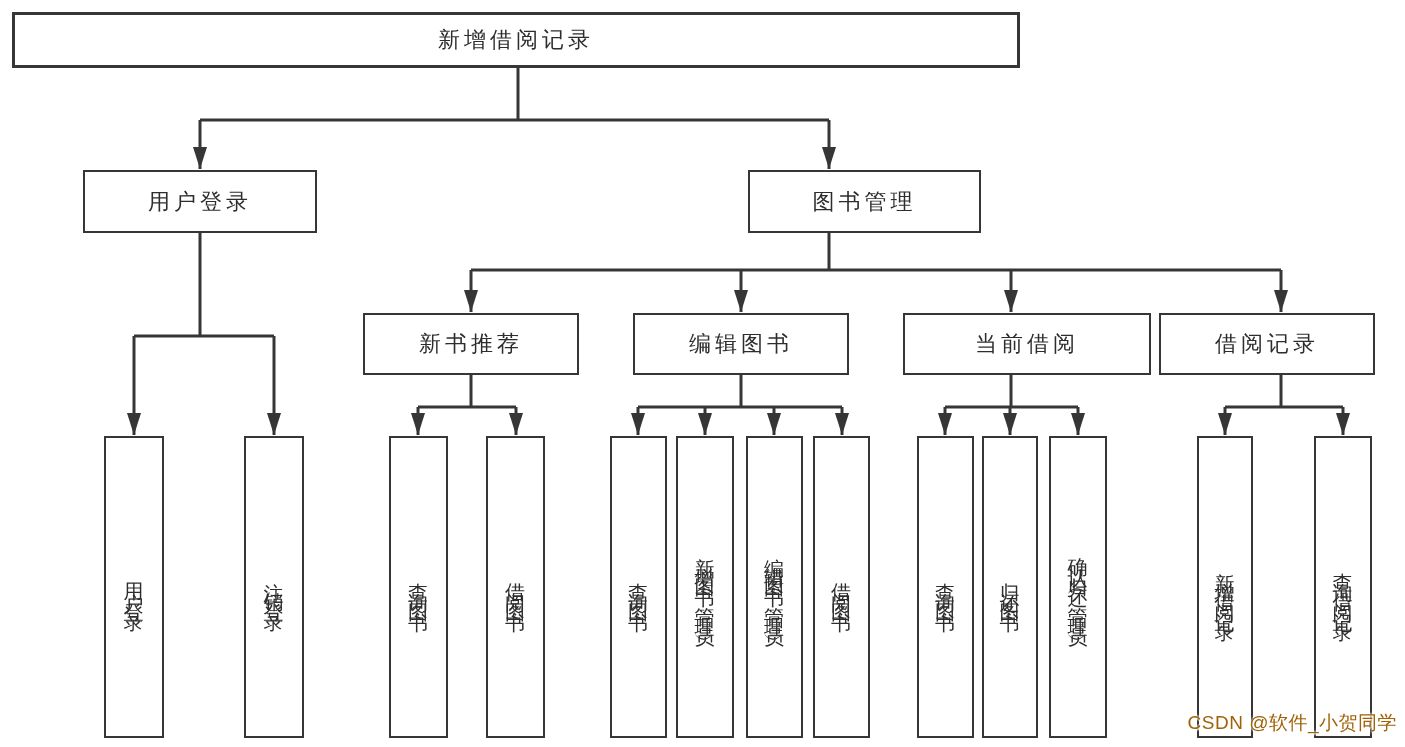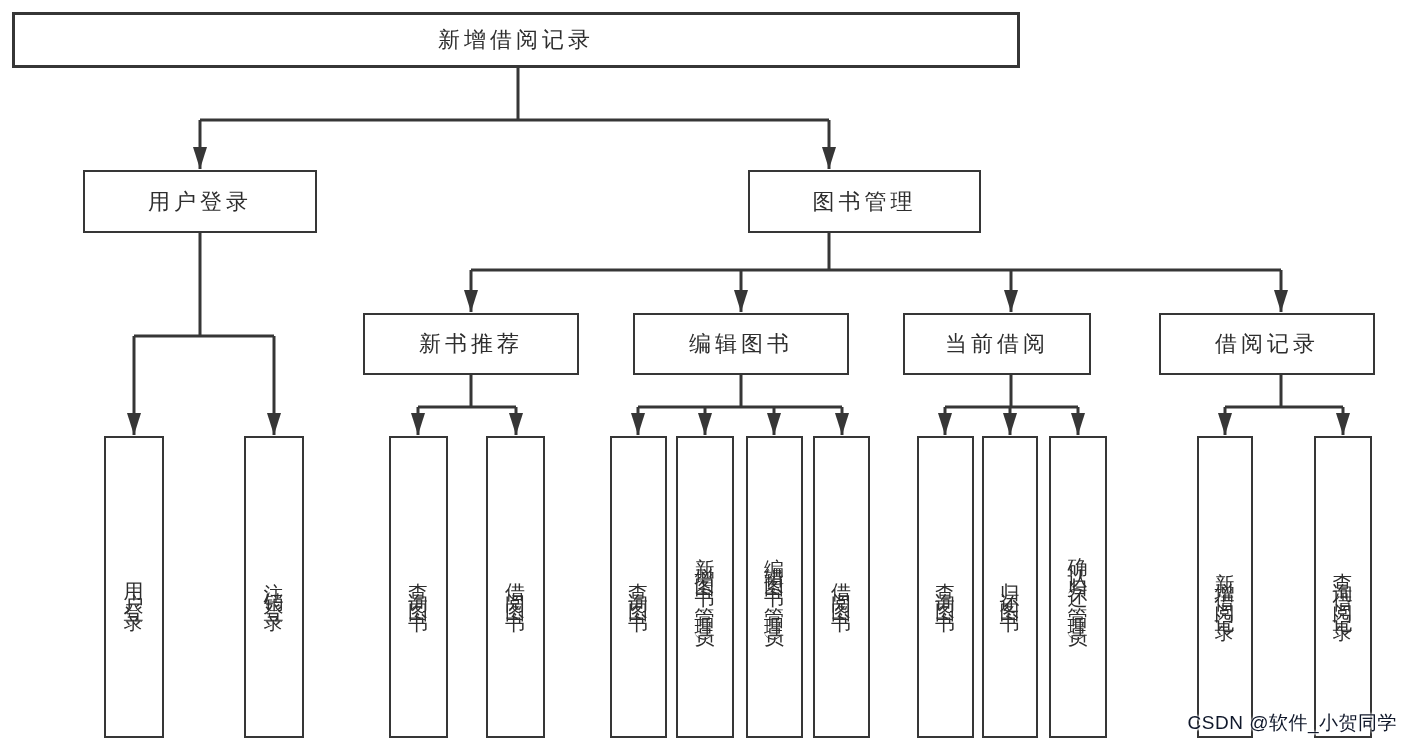--- a/index.html
+++ b/index.html
@@ -41,21 +41,21 @@
     letter-spacing: 10px;
     line-height: 1;
   }
   .watermark {
     position: absolute;
     right: 8px;
     top: 710px;
     z-index: 3;
     font-size: 19px;
     letter-spacing: 0.5px;
-    color: #0f172a;
+    color: #a16207;
     text-shadow: 0 0 3px #ffffff, 0 0 3px #ffffff, 1px 1px 2px #ffffff;
     white-space: nowrap;
   }
 </style>
 </head>
 <body>
 
 <div class="canvas">
 
   <svg class="connectors" width="1405" height="747" viewBox="0 0 1405 747">
@@ -100,21 +100,21 @@
   <div class="node hnode" style="left:748px; top:170px; width:233px; height:63px;">
     <span>图书管理</span>
   </div>
 
   <div class="node hnode" style="left:363px; top:313px; width:216px; height:62px;">
     <span>新书推荐</span>
   </div>
   <div class="node hnode" style="left:633px; top:313px; width:216px; height:62px;">
     <span>编辑图书</span>
   </div>
-  <div class="node hnode" style="left:903px; top:313px; width:188px; height:62px;">
+  <div class="node hnode" style="left:903px; top:313px; width:248px; height:62px;">
     <span>当前借阅</span>
   </div>
   <div class="node hnode" style="left:1159px; top:313px; width:216px; height:62px;">
     <span>借阅记录</span>
   </div>
 
   <div class="node vnode" style="left:104px; top:436px; width:60px; height:302px;">
     <span>用户登录</span>
   </div>
   <div class="node vnode" style="left:244px; top:436px; width:60px; height:302px;">

